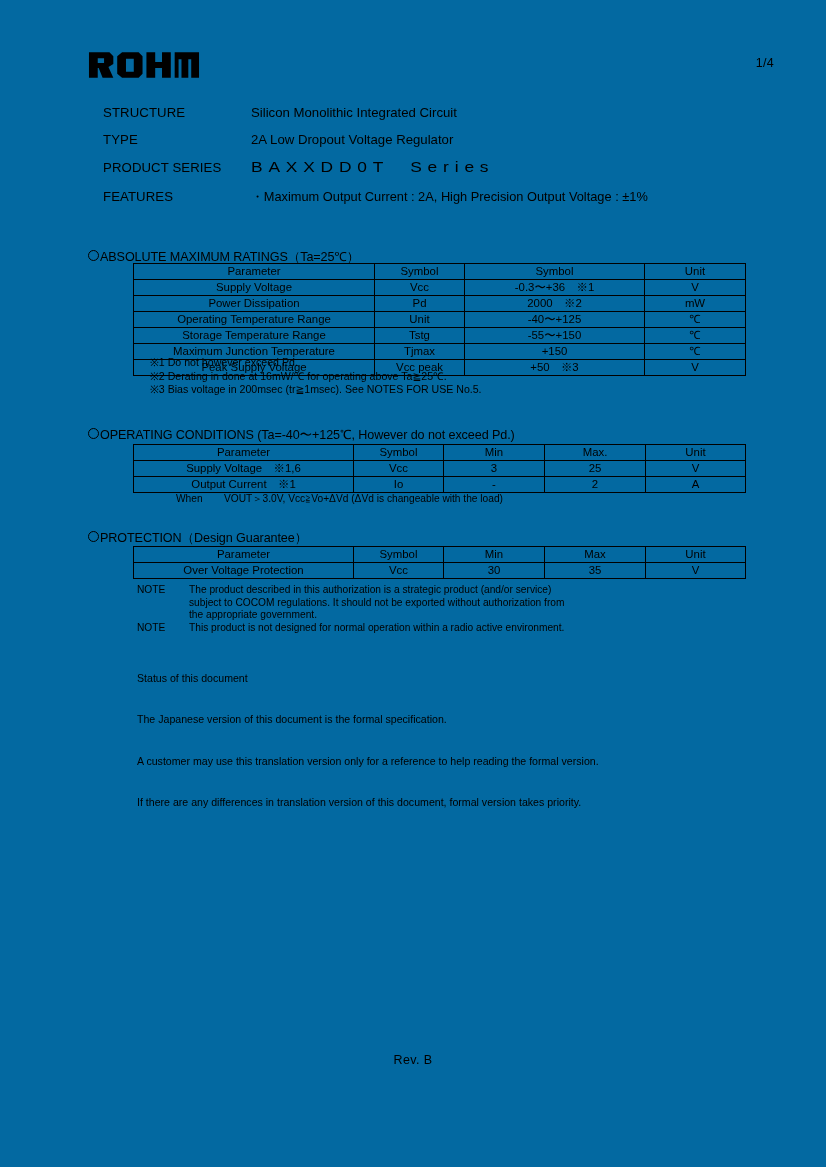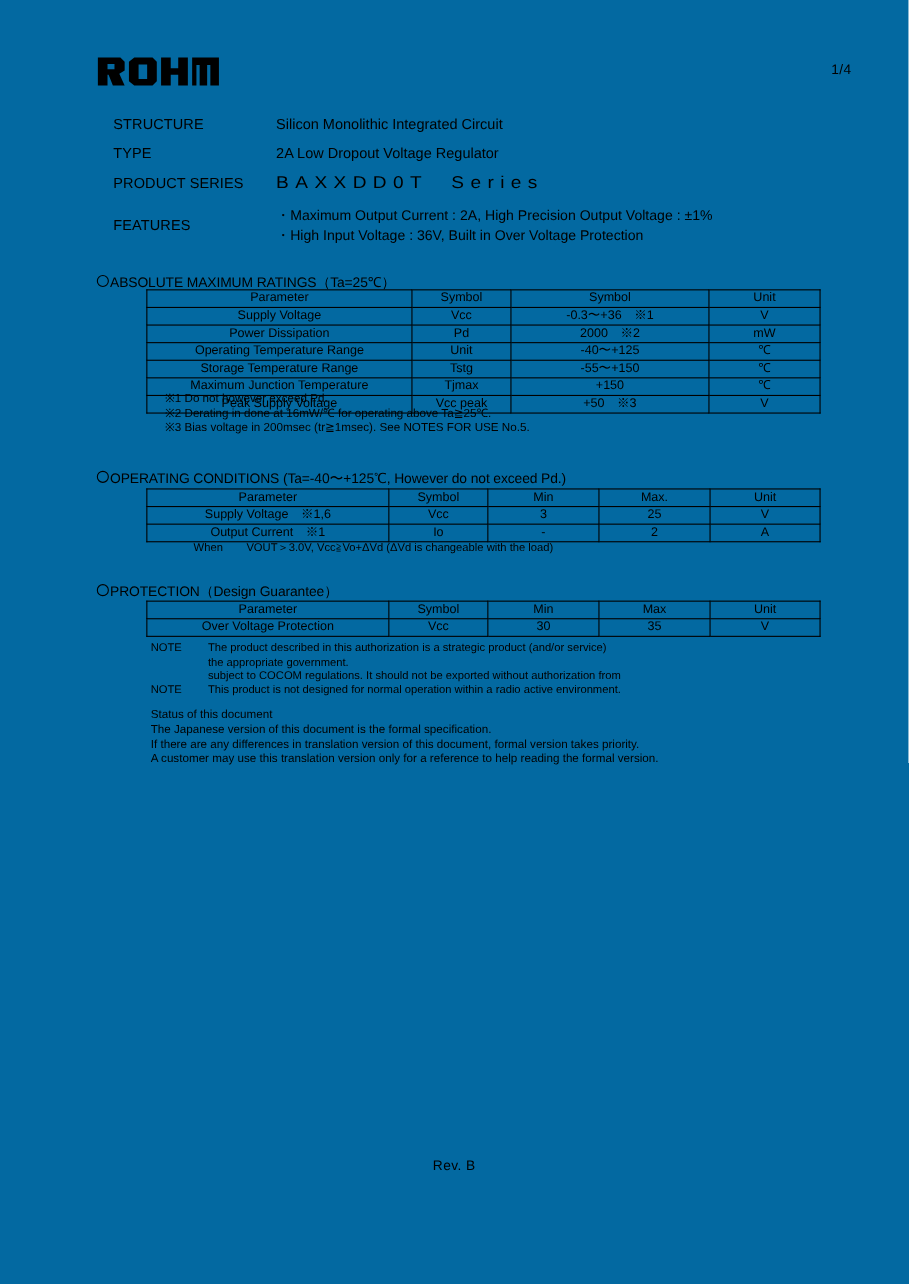--- a/index.html
+++ b/index.html
@@ -139,21 +139,21 @@
     width: 52px;
     flex: 0 0 52px;
   }
   .note-body { white-space: nowrap; }
 
   .status-block {
     position: absolute;
     font-size: 10.6px;
     line-height: 13.4px;
   }
-  .status-block div { white-space: nowrap; }
+  .status-block div { white-space: nowrap; margin-top: 28px; }
 
   
   .rev {
     position: absolute;
     left: 0; right: 0;
     top: 1053px;
     text-align: center;
     font-size: 12.5px;
     letter-spacing: 0.4px;
   }
@@ -196,21 +196,20 @@
       <div class="spec-label">PRODUCT SERIES</div>
       <div class="spec-value">
         <span class="series-value">BAXXDD0T  Series</span>
       </div>
     </div>
 
     <div class="spec-row">
       <div class="spec-label">FEATURES</div>
       <div class="spec-value">
         <div class="feat-line">・Maximum Output Current : 2A, High Precision Output Voltage : ±1%</div>
-        <div class="feat-line">・High Input Voltage : 36V, Built in Over Voltage Protection</div>
       </div>
     </div>
 
   </div>
 
   <div class="sect-head" style="left:88px; top:248px;">
     <span class="circ"></span><span>ABSOLUTE MAXIMUM RATINGS（Ta=25℃）</span>
   </div>
 
   <table class="spec" style="left:133px; top:263px; width:612px;">
@@ -349,34 +348,34 @@
         <td>V</td>
       </tr>
     </tbody>
   </table>
 
   <div class="note-block" style="left:137px; top:584px;">
     <div class="note-row">
       <div class="note-key">NOTE</div>
       <div class="note-body">
         <div>The product described in this authorization is a strategic product (and/or service)</div>
+        <div>subject to COCOM regulations. It should not be exported without authorization from</div>
         <div>the appropriate government.</div>
-        <div>subject to COCOM regulations. It should not be exported without authorization from</div>
       </div>
     </div>
     <div class="note-row">
       <div class="note-key">NOTE</div>
       <div class="note-body">
         <div>This product is not designed for normal operation within a radio active environment.</div>
       </div>
     </div>
   </div>
 
   <div class="status-block" style="left:137px; top:644px;">
     <div>Status of this document</div>
     <div>The Japanese version of this document is the formal specification.</div>
+    <div>A customer may use this translation version only for a reference to help reading the formal version.</div>
     <div>If there are any differences in translation version of this document, formal version takes priority.</div>
-    <div>A customer may use this translation version only for a reference to help reading the formal version.</div>
   </div>
 
   <div class="rev">Rev. B</div>
 
 </div>
 
 </body></html>

